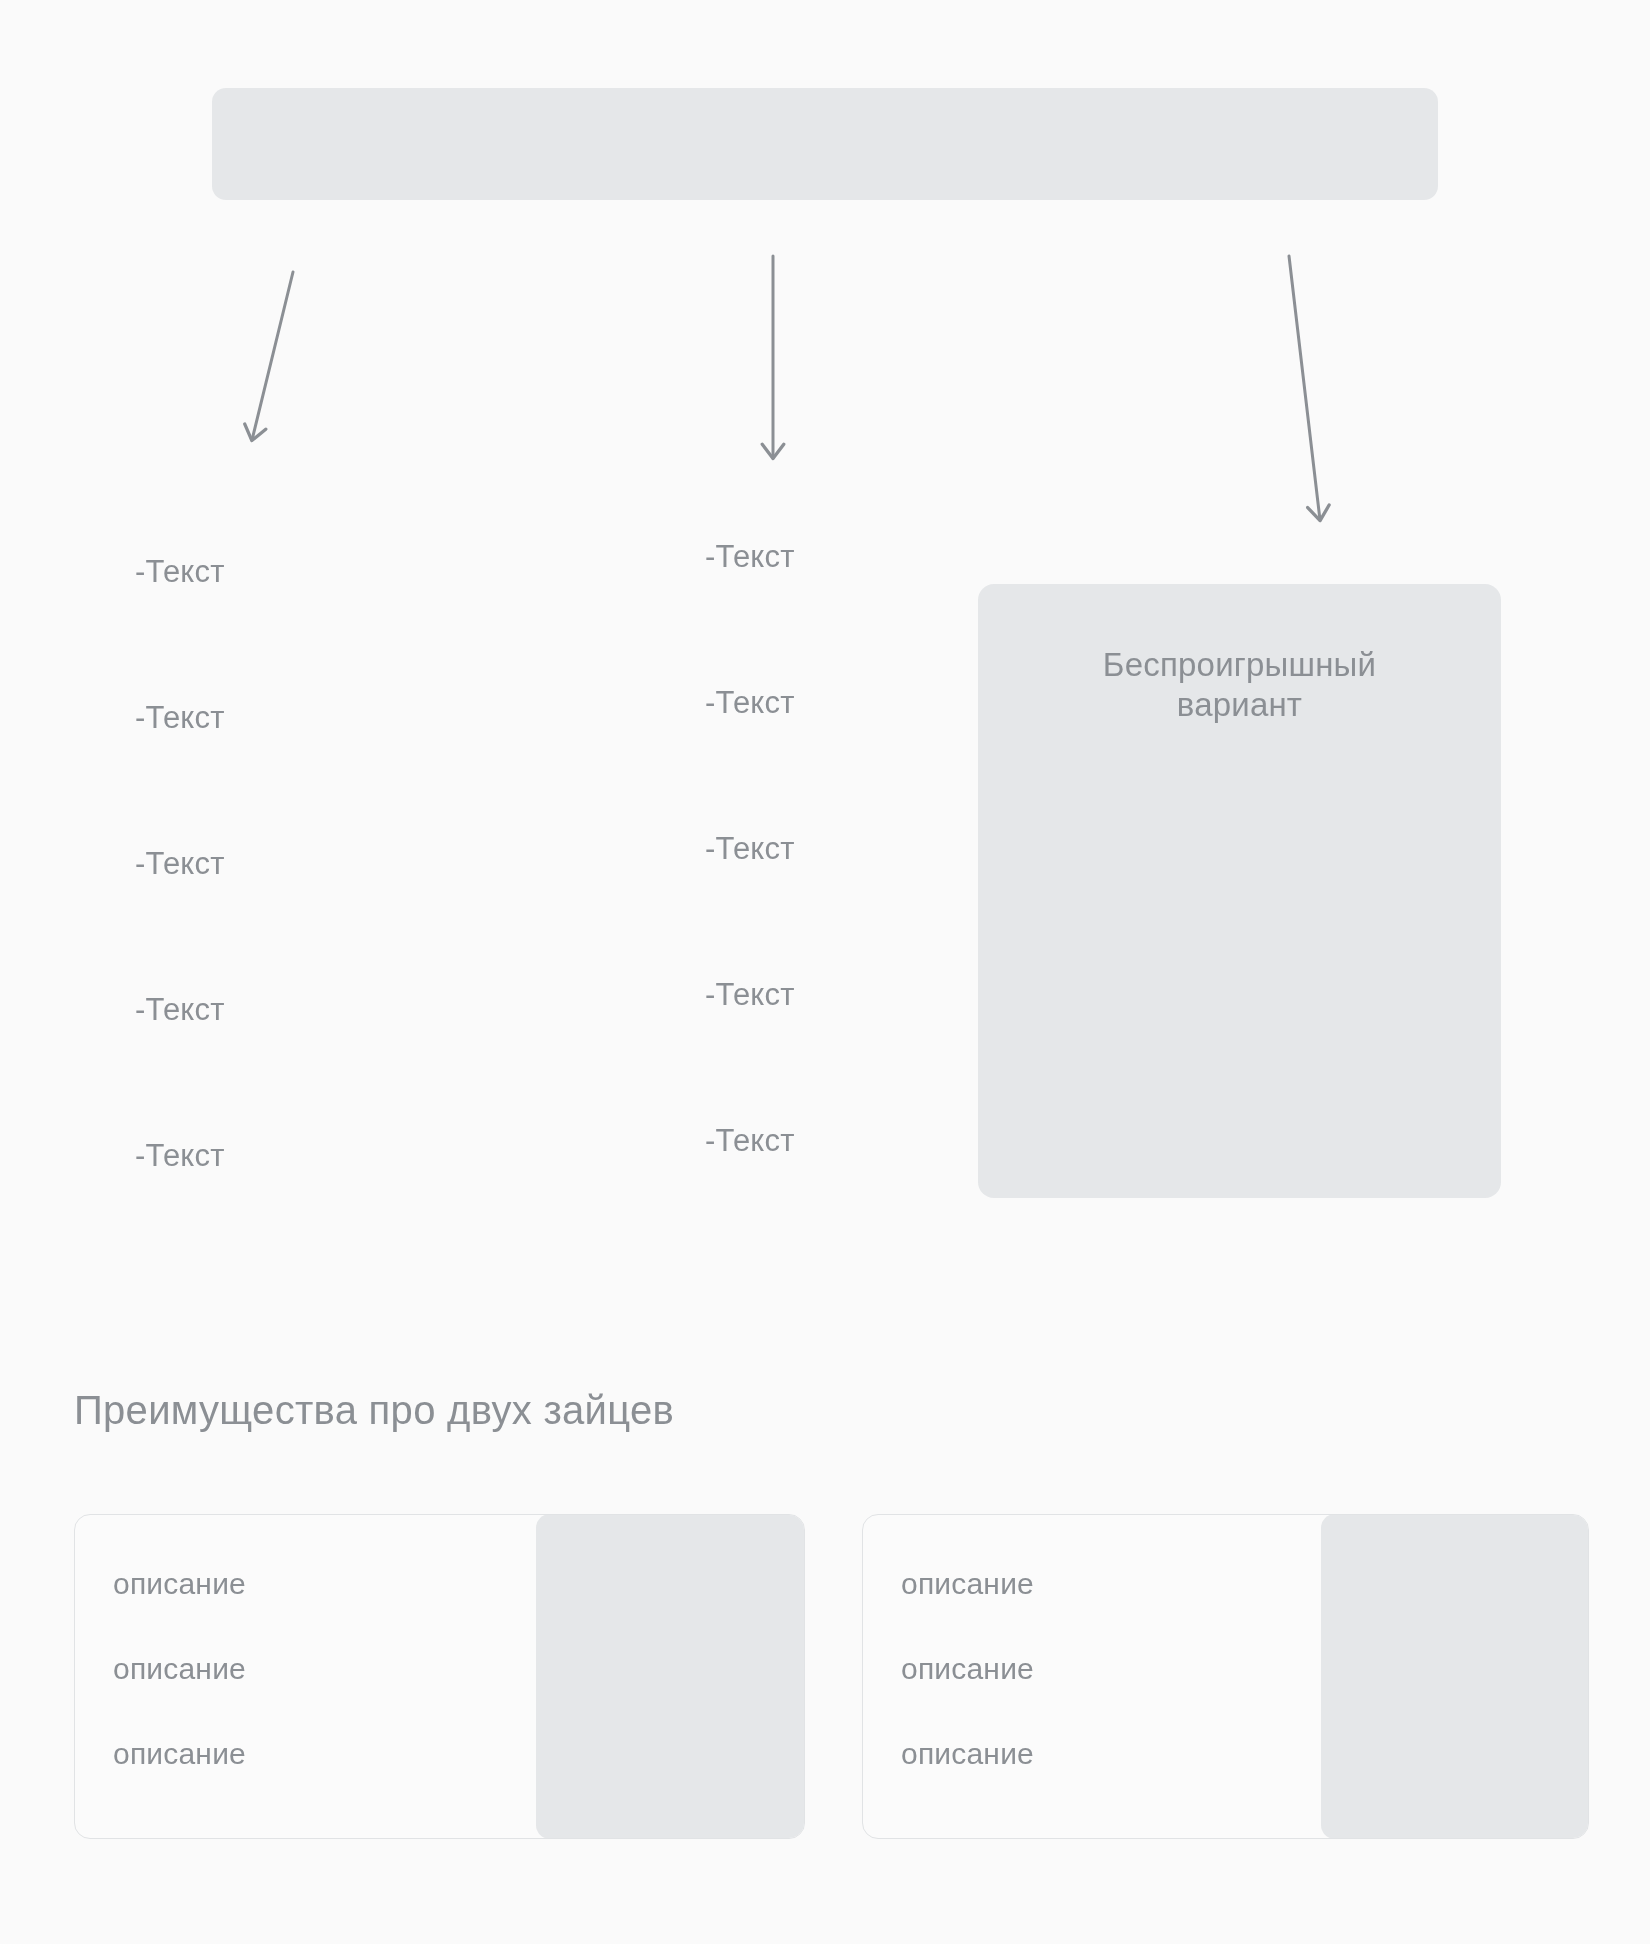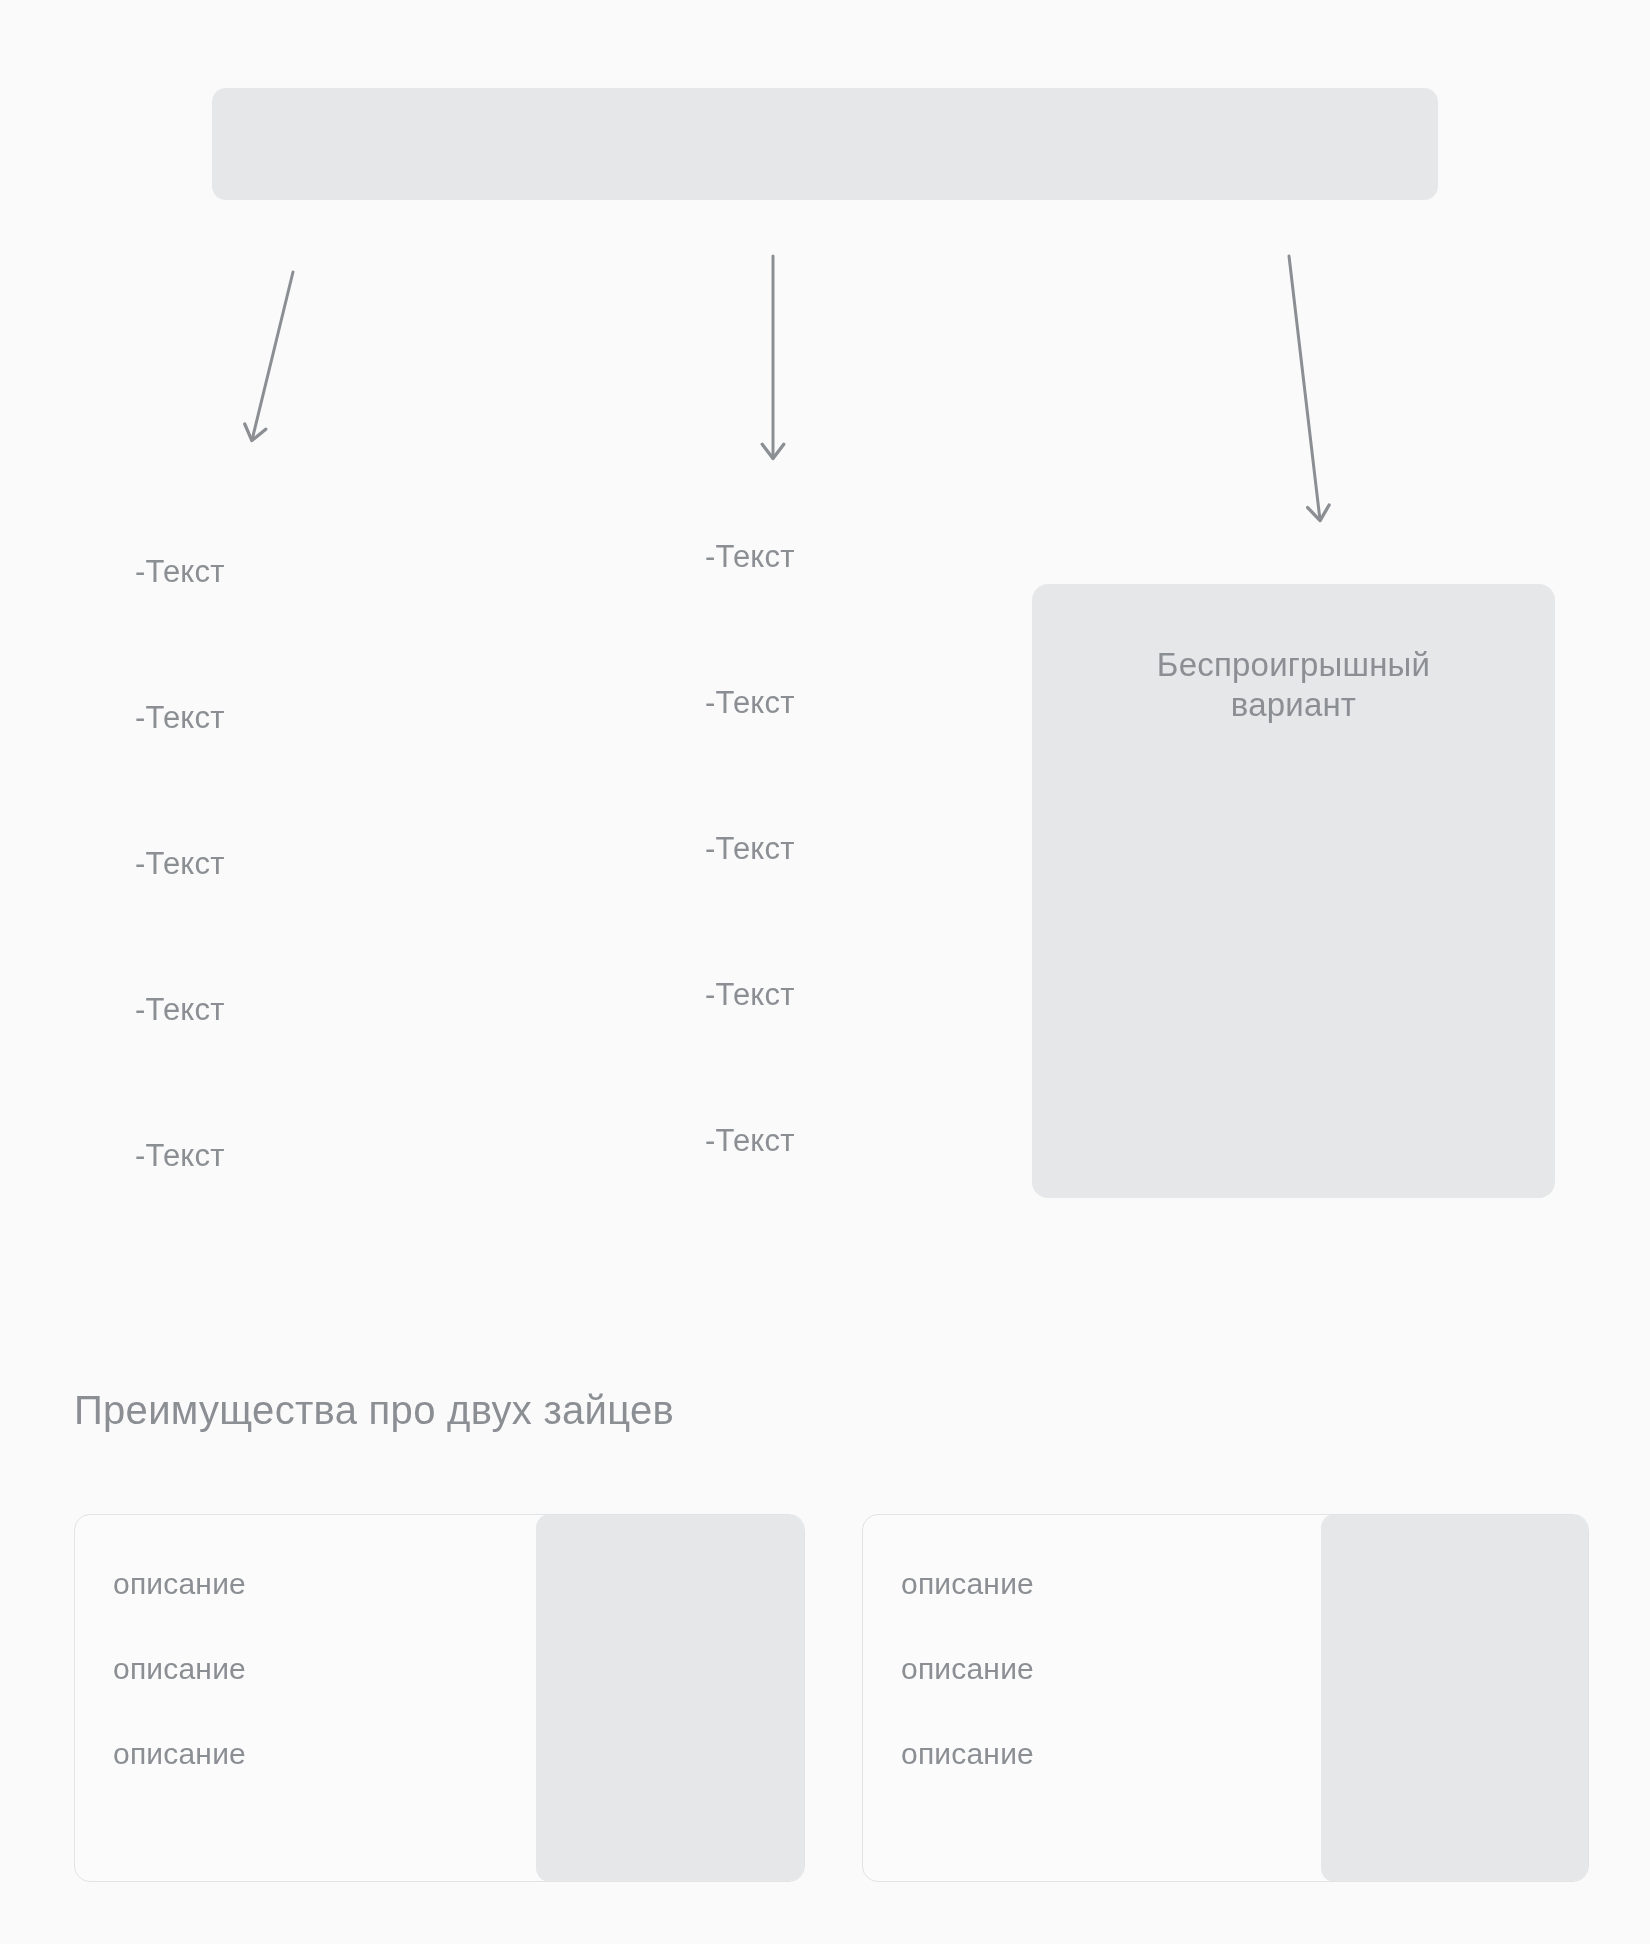--- a/index.html
+++ b/index.html
@@ -55,21 +55,21 @@
     letter-spacing: 0.2px;
     white-space: nowrap;
   }
   .col-a .txt-item { margin-bottom: 112px; }
   .col-b .txt-item { margin-bottom: 112px; }
   .txt-item:last-child { margin-bottom: 0; }
 
   
   .hero-card {
     position: absolute;
-    left: 1032px;
+    left: 978px;
     top: 584px;
     width: 523px;
     height: 614px;
     background: #e5e7e9;
     border-radius: 16px;
     padding-top: 61px;
   }
   .hero-card-title {
     font-size: 33px;
     line-height: 1.2;
@@ -87,21 +87,21 @@
     font-size: 40px;
     color: #8b8f94;
     letter-spacing: 0.3px;
     white-space: nowrap;
   }
 
   
   .feature-card {
     position: absolute;
     top: 1514px;
-    height: 368px;
+    height: 325px;
     background: #fbfbfb;
     border: 1.5px solid #e1e3e5;
     border-radius: 16px;
     overflow: hidden;
     display: flex;
   }
   .feature-card-1 { left: 74px;  width: 731px; }
   .feature-card-2 { left: 862px; width: 727px; }
 
   .feature-list {

